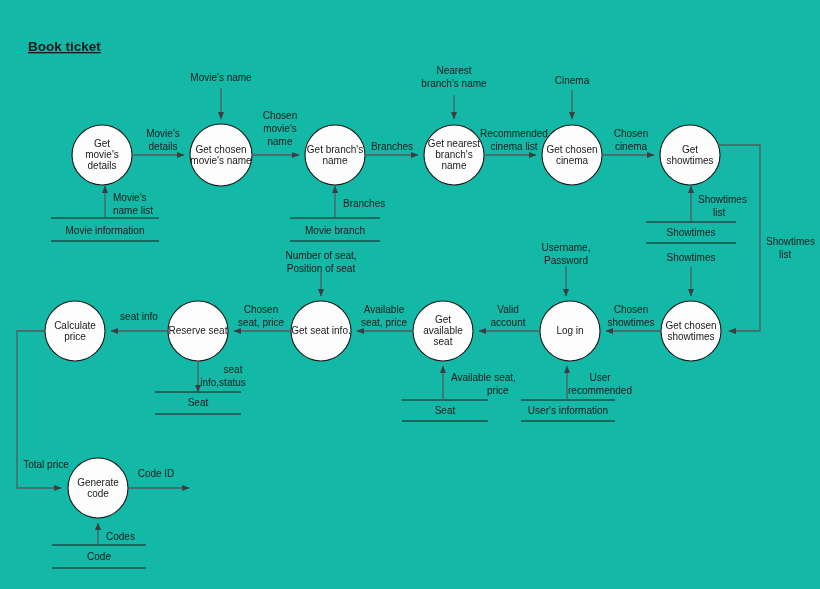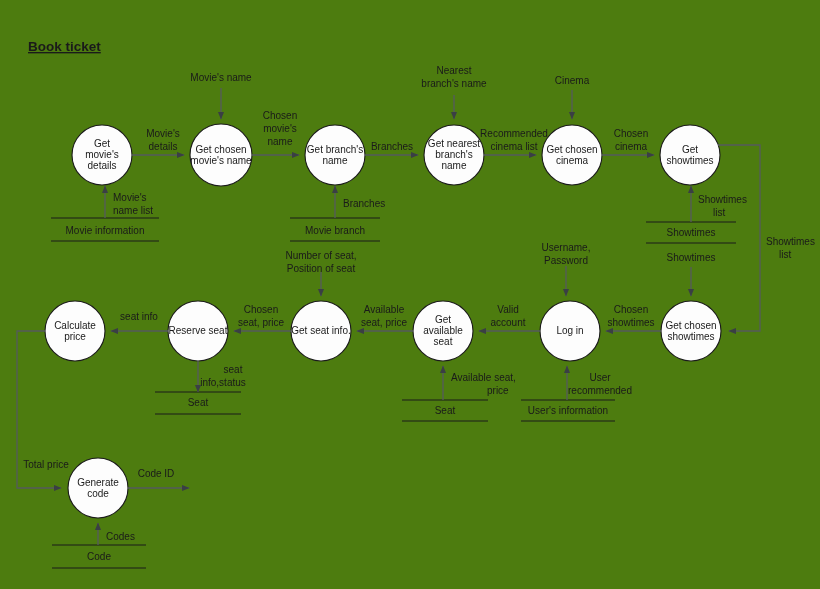--- a/index.html
+++ b/index.html
@@ -10,21 +10,21 @@
   body {
     width: 820px;
     height: 589px;
     font-family: "Liberation Sans", sans-serif;
     overflow: hidden;
   }
   #diagram-root {
     position: relative;
     width: 820px;
     height: 589px;
-    background: #4d7c0f;
+    background: #14b8a6;
   }
   svg.dfd {
     display: block;
     width: 820px;
     height: 589px;
   }
   .proc-circle {
     fill: #fdfdfd;
     stroke: #1a1a1a;
     stroke-width: 1.1;

